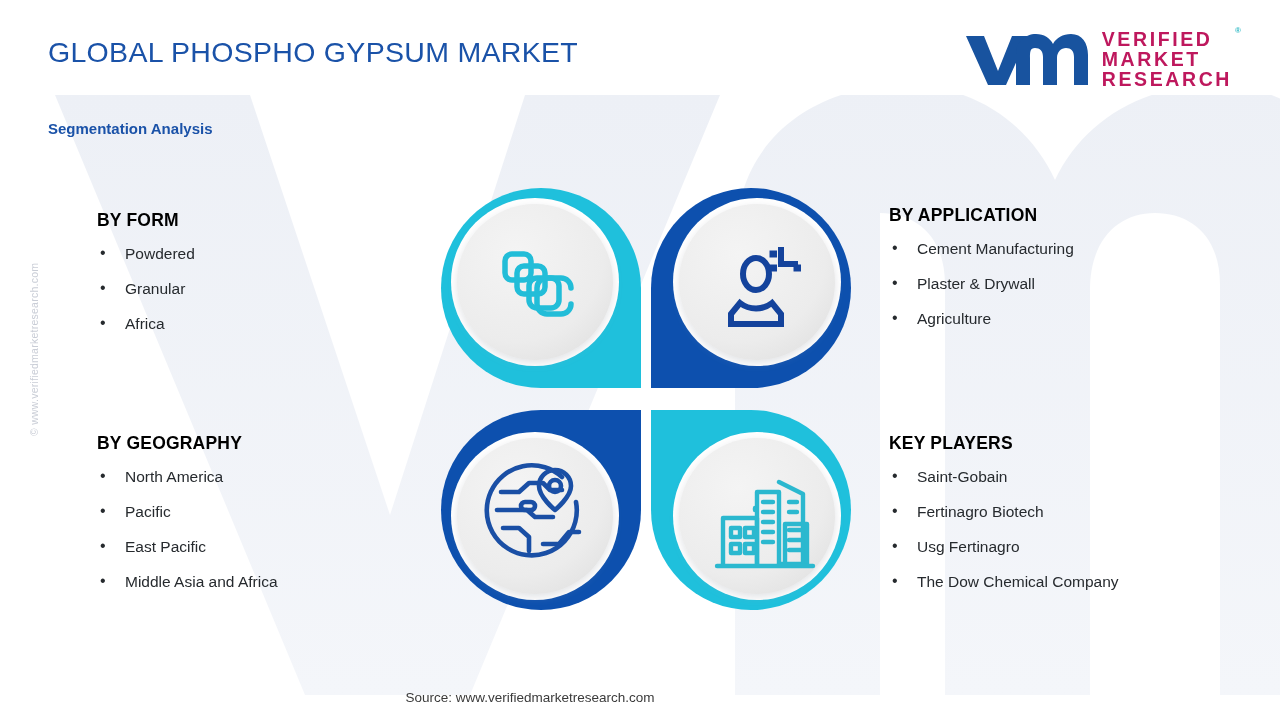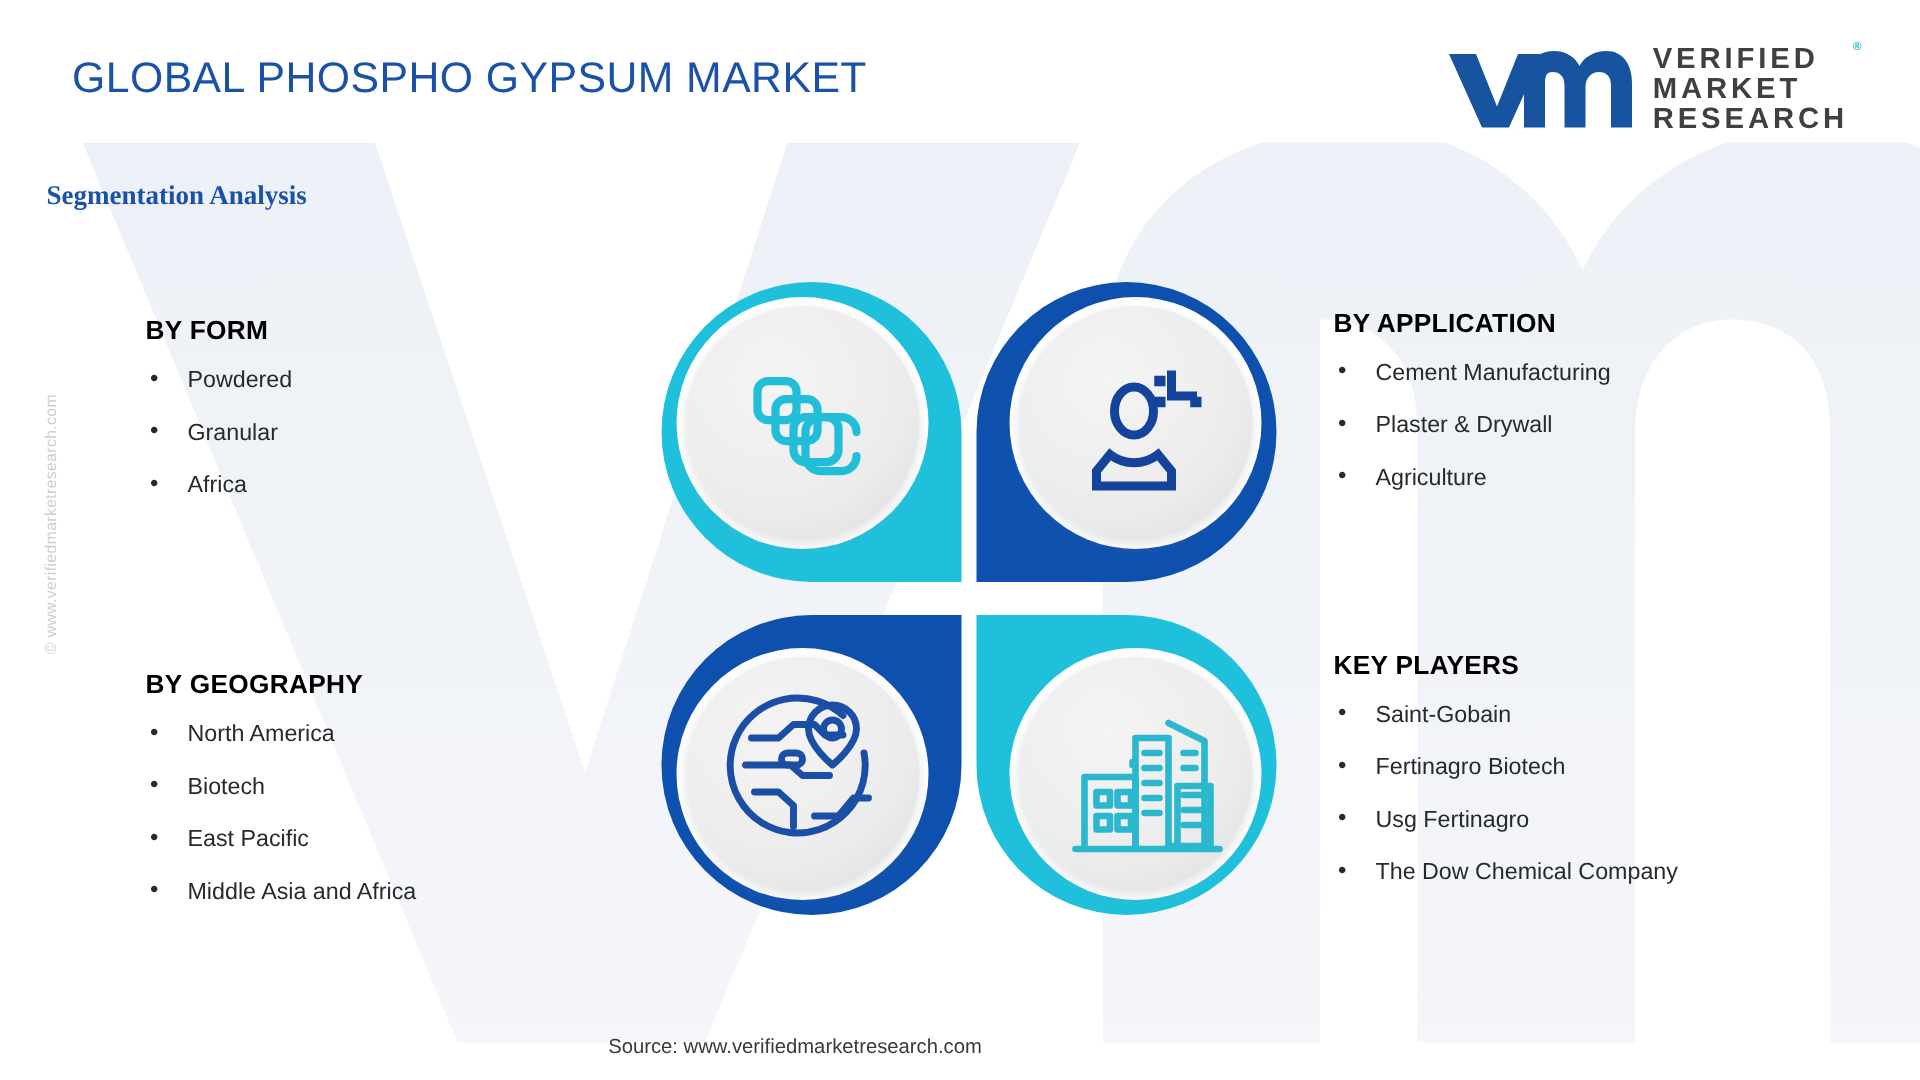--- a/index.html
+++ b/index.html
@@ -35,34 +35,33 @@
   #header{ position:absolute; left:0; top:0; width:1280px; height:105px; z-index:5; }
   #page-title{
     position:absolute; left:48px; top:36px;
     font-size:28.5px; font-weight:normal; color:#1a52a8;
     letter-spacing:.3px;
   }
   #logo{ position:absolute; right:48px; top:28px; height:62px; display:flex; align-items:center; gap:14px; }
   #logo-mark{ display:block; }
   #logo-words{ display:flex; flex-direction:column; justify-content:center; position:relative; }
   .logo-word{
-    color:#404040; font-size:19.5px; font-weight:bold;
+    color:#be185d; font-size:19.5px; font-weight:bold;
     letter-spacing:2.6px; line-height:20px;
   }
   #logo-reg{
     position:absolute; right:-9px; top:-3px;
     font-size:8px; color:#2bb8c4; font-weight:bold;
   }
 
   
   #subtitle{
-    position:absolute; left:31px; top:120px;
-    font-size:18px; font-weight:bold; color:#1a52a8;
+    position:absolute; left:48px; top:120px;
+    font-size:15px; font-weight:bold; color:#1a52a8;
     z-index:5;
-    font-family:Liberation Serif, serif;
   }
 
   
   .segment{ position:absolute; z-index:5; }
   .segment-title{
     font-size:17.5px; font-weight:bold; color:#000000;
     letter-spacing:.2px; margin-bottom:13px;
   }
   .segment-list{ list-style:none; }
   .segment-list li{
@@ -73,21 +72,21 @@
     margin-bottom:16px;
     line-height:19px;
     white-space:nowrap;
   }
   .segment-list li .bullet{
     position:absolute; left:3px; top:-1px;
     font-size:16px; color:#262a2e; line-height:19px;
   }
 
   #seg-form{ left:97px; top:210px; }
-  #seg-geography{ left:97px; top:446px; }
+  #seg-geography{ left:97px; top:433px; }
   #seg-application{ left:889px; top:205px; }
   #seg-players{ left:889px; top:433px; }
 
   
   #quad{ position:absolute; left:425px; top:172px; width:442px; height:454px; z-index:4; }
 
   
   #footer-source{
     position:absolute; left:0; top:690px; width:1060px;
     text-align:center; font-size:13.5px; color:#3a3a3a;
@@ -151,21 +150,21 @@
     <li><span class="bullet">•</span><span>Powdered</span></li>
     <li><span class="bullet">•</span><span>Granular</span></li>
     <li><span class="bullet">•</span><span>Africa</span></li>
   </ul>
 </div>
 
 <div class="segment" id="seg-geography">
   <div class="segment-title">BY GEOGRAPHY</div>
   <ul class="segment-list">
     <li><span class="bullet">•</span><span>North America</span></li>
-    <li><span class="bullet">•</span><span>Biotech</span></li>
+    <li><span class="bullet">•</span><span>Pacific</span></li>
     <li><span class="bullet">•</span><span>East Pacific</span></li>
     <li><span class="bullet">•</span><span>Middle Asia and Africa</span></li>
   </ul>
 </div>
 
 <div class="segment" id="seg-application">
   <div class="segment-title">BY APPLICATION</div>
   <ul class="segment-list">
     <li><span class="bullet">•</span><span>Cement Manufacturing</span></li>
     <li><span class="bullet">•</span><span>Plaster &amp; Drywall</span></li>

